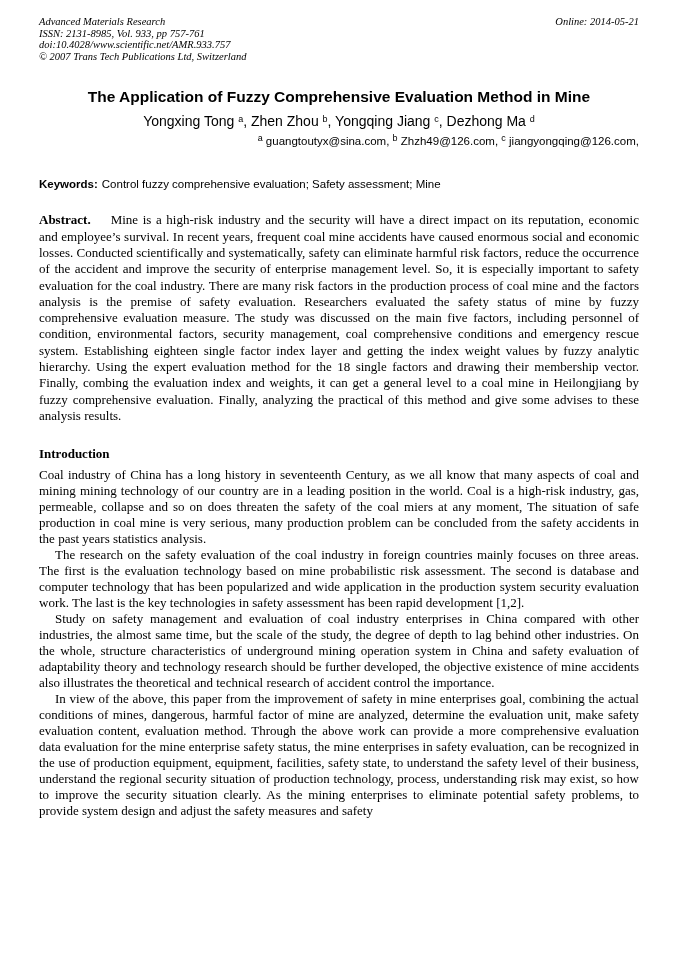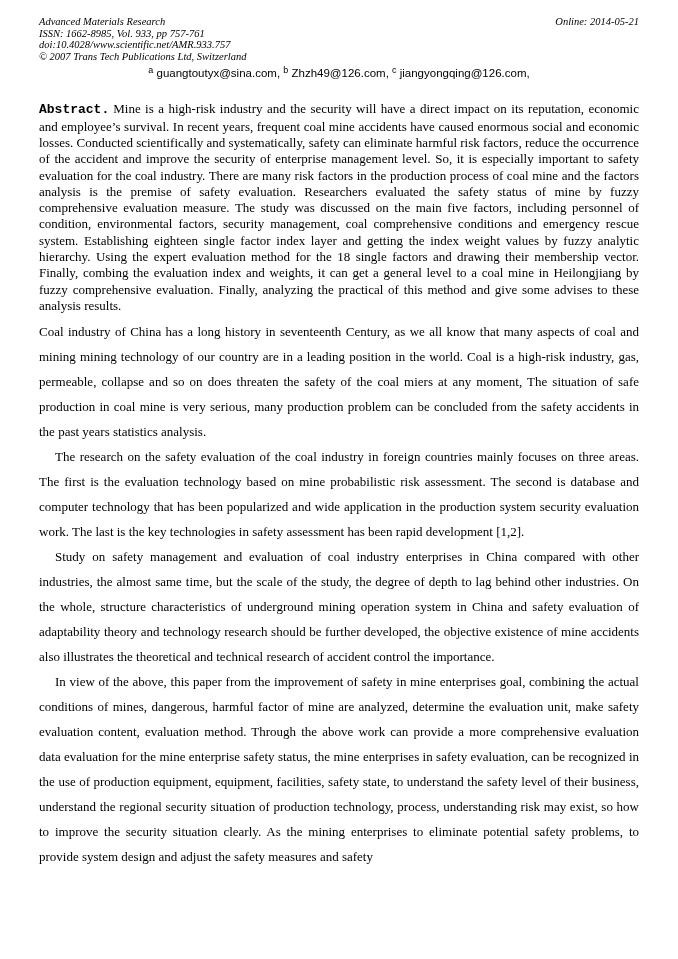--- a/index.html
+++ b/index.html
@@ -34,76 +34,82 @@
     font-size: 9px; line-height: 0; position: relative; vertical-align: baseline; top: -4px;
   }
   .affiliation {
     margin-top: 7px;
     text-align: center;
     font-family: "Liberation Sans", "DejaVu Sans", sans-serif;
     font-size: 11.5px; line-height: 14.5px;
   }
   .emails {
     margin-top: 4px;
-    text-align: center;
+    text-align: right;
     font-family: "Liberation Sans", "DejaVu Sans", sans-serif;
     font-size: 11.5px; line-height: 14px;
   }
   .keywords {
     margin-top: 29px;
     font-family: "Liberation Sans", "DejaVu Sans", sans-serif;
     font-size: 11.5px; line-height: 14px;
   }
   .keywords .kw-label { font-weight: bold; margin-right: 4px; }
 
   .abstract {
     margin-top: 21px;
     font-size: 13px; line-height: 16.3px;
     text-align: justify;
   }
-  .abstract .abs-label { font-weight: bold; margin-right: 4px; font-family: Liberation Mono, monospace; }
+  .abstract .abs-label { font-weight: bold; margin-right: 20px; }
 
   .section-heading {
     margin-top: 22px;
     font-weight: bold; font-size: 13px; line-height: 16px;
   }
   p.body {
     margin: 0;
-    font-size: 13px; line-height: 25px;
+    font-size: 13px; line-height: 16px;
     text-align: justify;
   }
   p.body.first { margin-top: 5px; }
   p.body.indent { text-indent: 16px; }
 </style>
 </head>
 <body>
 
 <div class="page">
 
   <div class="journal-header">
     <div class="left">
       <div>Advanced Materials Research</div>
-      <div>ISSN: 1662-8985, Vol. 933, pp 757-761</div>
+      <div>ISSN: 2131-8985, Vol. 933, pp 757-761</div>
       <div>doi:10.4028/www.scientific.net/AMR.933.757</div>
       <div>© 2007 Trans Tech Publications Ltd, Switzerland</div>
     </div>
     <div class="right">Online: 2014-05-21</div>
   </div>
 
+  <div class="paper-title">The Application of Fuzzy Comprehensive Evaluation Method in Mine</div>
 
+  <div class="authors"><span>Yongxing Tong</span> <sup>a</sup>, <span>Zhen Zhou</span> <sup>b</sup>, <span>Yongqing Jiang</span> <sup>c</sup>, <span>Dezhong Ma</span> <sup>d</sup></div>
 
 
   <div class="emails">
     <div><sup>a</sup><span> guangtoutyx@sina.com</span>, <sup>b</sup><span> Zhzh49@126.com</span>, <sup>c</sup><span> jiangyongqing@126.com</span>,</div>
   </div>
 
+  <div class="keywords">
+    <span class="kw-label">Keywords:</span><span>Control fuzzy comprehensive evaluation; Safety assessment; Mine</span>
+  </div>
 
   <div class="abstract">
     <span class="abs-label">Abstract.</span><span>Mine is a high-risk industry and the security will have a direct impact on its reputation, economic and employee’s survival. In recent years, frequent coal mine accidents have caused enormous social and economic losses. Conducted scientifically and systematically, safety can eliminate harmful risk factors, reduce the occurrence of the accident and improve the security of enterprise management level. So, it is especially important to safety evaluation for the coal industry. There are many risk factors in the production process of coal mine and the factors analysis is the premise of safety evaluation. Researchers evaluated the safety status of mine by fuzzy comprehensive evaluation measure. The study was discussed on the main five factors, including personnel of condition, environmental factors, security management, coal comprehensive conditions and emergency rescue system. Establishing eighteen single factor index layer and getting the index weight values by fuzzy analytic hierarchy. Using the expert evaluation method for the 18 single factors and drawing their membership vector. Finally, combing the evaluation index and weights, it can get a general level to a coal mine in Heilongjiang by fuzzy comprehensive evaluation. Finally, analyzing the practical of this method and give some advises to these analysis results.</span>
   </div>
 
+  <div class="section-heading">Introduction</div>
 
   <p class="body first">Coal industry of China has a long history in seventeenth Century, as we all know that many aspects of coal and mining mining technology of our country are in a leading position in the world. Coal is a high-risk industry, gas, permeable, collapse and so on does threaten the safety of the coal miers at any moment, The situation of safe production in coal mine is very serious, many production problem can be concluded from the safety accidents in the past years statistics analysis.</p>
   <p class="body indent">The research on the safety evaluation of the coal industry in foreign countries mainly focuses on three areas. The first is the evaluation technology based on mine probabilistic risk assessment. The second is database and computer technology that has been popularized and wide application in the production system security evaluation work. The last is the key technologies in safety assessment has been rapid development [1,2].</p>
   <p class="body indent">Study on safety management and evaluation of coal industry enterprises in China compared with other industries, the almost same time, but the scale of the study, the degree of depth to lag behind other industries. On the whole, structure characteristics of underground mining operation system in China and safety evaluation of adaptability theory and technology research should be further developed, the objective existence of mine accidents also illustrates the theoretical and technical research of accident control the importance.</p>
   <p class="body indent">In view of the above, this paper from the improvement of safety in mine enterprises goal, combining the actual conditions of mines, dangerous, harmful factor of mine are analyzed, determine the evaluation unit, make safety evaluation content, evaluation method. Through the above work can provide a more comprehensive evaluation data evaluation for the mine enterprise safety status, the mine enterprises in safety evaluation, can be recognized in the use of production equipment, equipment, facilities, safety state, to understand the safety level of their business, understand the regional security situation of production technology, process, understanding risk may exist, so how to improve the security situation clearly. As the mining enterprises to eliminate potential safety problems, to provide system design and adjust the safety measures and safety</p>
 
 </div>
 
 </body></html>

